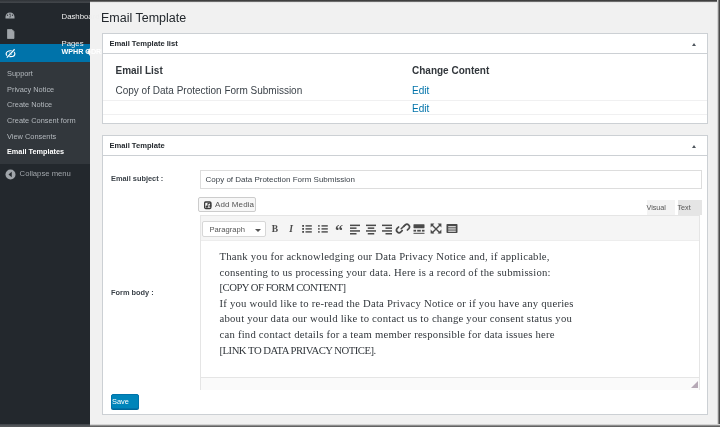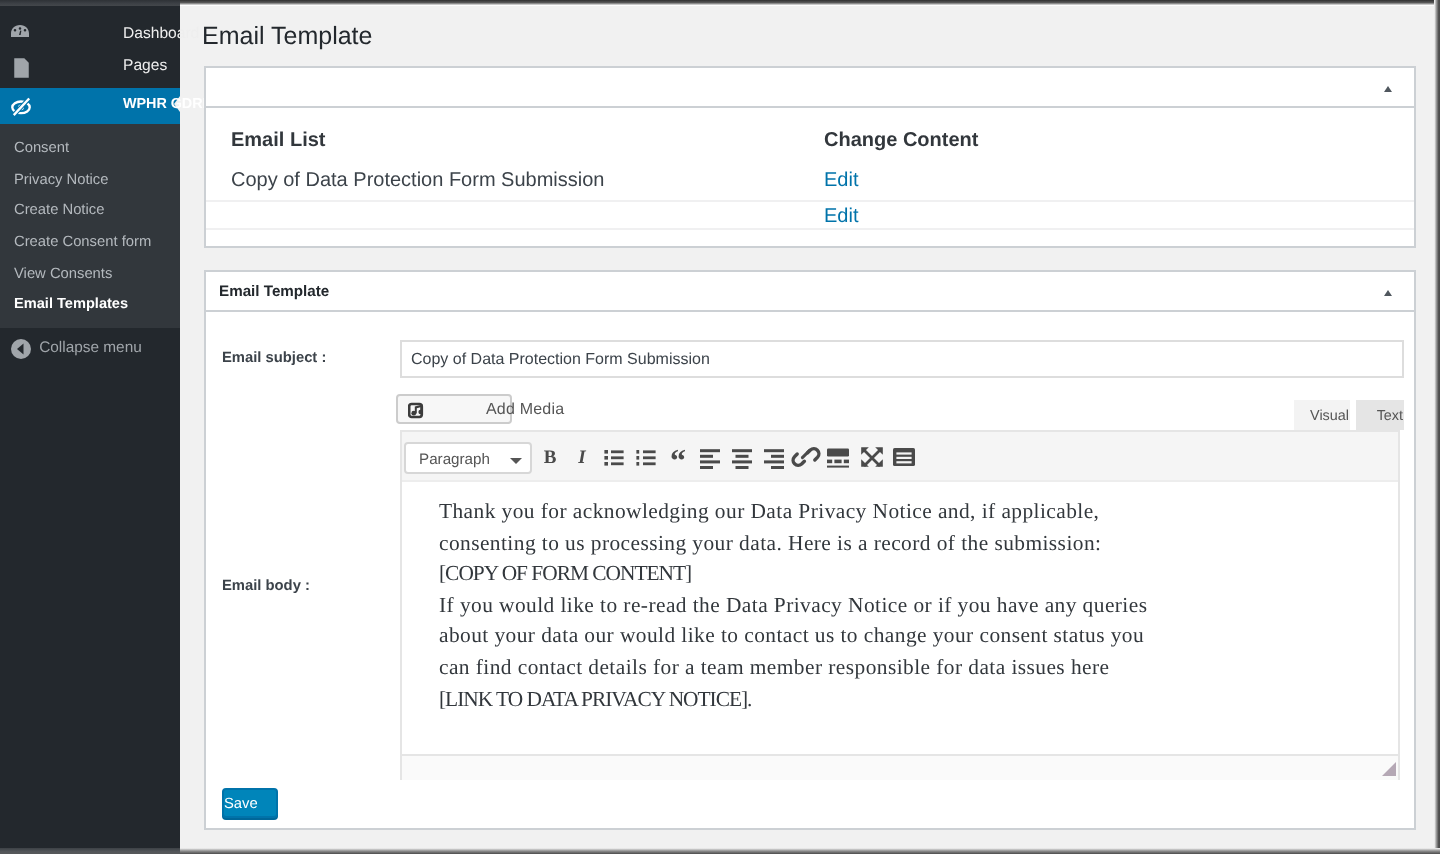--- a/index.html
+++ b/index.html
@@ -31,22 +31,22 @@
 .tri { position:absolute; width:0; height:0; border-left:2.5px solid transparent; border-right:2.5px solid transparent; border-bottom:3.5px solid #50575e; }
 .cell { position:absolute; font-size:10px; color:#3c434a; height:10px; line-height:10px; white-space:nowrap; }
 .cellb { font-weight:bold; color:#32373c; }
 .link { color:#0073aa; }
 .rowline { position:absolute; left:0; width:100%; height:1px; background:#f0f0f1; }
 
 #subjinput { left:96.5px; top:34px; width:502px; height:19px; background:#fff; border:1px solid #ddd; }
 #subjinput span { position:absolute; left:5px; top:0; height:18px; line-height:18px; font-size:8px; color:#3c434a; white-space:nowrap; }
 .lbl { position:absolute; left:8px; font-size:7.4px; font-weight:bold; color:#3c434a; height:10px; line-height:10px; }
 #addmedia { left:95px; top:61px; width:58px; height:14.5px; background:#f7f7f7; border:1px solid #ccc; border-radius:2px; }
-#addmedia span { position:absolute; left:16px; top:0; height:13px; line-height:13px; font-size:8px; letter-spacing:0.1px; color:#555; white-space:nowrap;margin-left:28px; }
-.tab { position:absolute; height:15px; line-height:15px; text-align:right; font-size:7.2px; color:#555; }
+#addmedia span { position:absolute; left:16px; top:0; height:13px; line-height:13px; font-size:8px; letter-spacing:0.1px; color:#555; white-space:nowrap; }
+.tab { position:absolute; height:15px; line-height:15px; text-align:left; font-size:7.2px; color:#555; }
 #tabv { left:543.5px; top:64px; width:28px; background:#f3f3f3; }
 #tabt { left:574.5px; top:64px; width:24px; background:#e5e5e5; }
 #editor { left:96.5px; top:79px; width:500px; height:175px; border:1px solid #e5e5e5; background:#fff; }
 #toolbar { position:absolute; left:0; top:0; width:100%; height:25px; background:#f5f5f5; border-bottom:1px solid #ededed; }
 #pdrop { position:absolute; left:1px; top:5px; width:64px; height:16px; background:#fff; border:1px solid #d7d7d7; border-radius:2px; }
 #pdrop span { position:absolute; left:7px; top:0; height:15px; line-height:15px; font-size:7.6px; color:#555; }
 #pdrop .car { position:absolute; right:4px; top:6.5px; width:0; height:0; border-left:3px solid transparent; border-right:3px solid transparent; border-top:3.5px solid #555; }
 .ticon { position:absolute; top:0; width:16px; height:25px; }
 #edtext { position:absolute; left:19px; top:33px; width:475px; font-family:"Liberation Serif", serif; font-size:10.7px; letter-spacing:0.22px; line-height:15.6px; color:#32373c; }
 #edtext .bk { letter-spacing:-0.5px; }
@@ -70,39 +70,40 @@
       <path fill="#a0a5aa" d="M3 1 L12 1 16 5 16 19 3 19 Z" stroke="#a0a5aa" stroke-width="1.5"></path>
       <rect x="5" y="4" width="8" height="12" fill="#a0a5aa" opacity="0.6"></rect>
     </svg>
     <svg class="abs" style="left:4.5px;top:47.5px" width="11" height="10" viewBox="0 0 22 22">
       <ellipse cx="11" cy="12.5" rx="9.6" ry="6.4" fill="none" stroke="#fff" stroke-width="2.6"></ellipse>
       <circle cx="11" cy="12.5" r="3.2" fill="#fff"></circle>
       <path stroke="#0073aa" stroke-width="5" d="M3 21 L20 2.8" fill="none"></path>
       <path stroke="#fff" stroke-width="2.6" d="M3 21 L20 2.8" fill="none"></path>
     </svg>
     <div class="abs mitem" style="top:12px">Dashboard</div>
-    <div class="abs mitem" style="top:28px">Pages</div>
+    <div class="abs mitem" style="top:39px">Pages</div>
     <div class="abs mitem cur" style="top:47px">WPHR GDRP Lite</div>
-    <div class="abs sub" style="top:69px">Consent</div>
+    <div class="abs sub" style="top:69px">Support</div>
     <div class="abs sub" style="top:85px">Privacy Notice</div>
     <div class="abs sub" style="top:100px">Create Notice</div>
     <div class="abs sub" style="top:116px">Create Consent form</div>
     <div class="abs sub" style="top:131.5px">View Consents</div>
     <div class="abs sub cur" style="top:147px">Email Templates</div>
     <svg class="abs" style="left:4.6px;top:168.5px" width="11" height="11" viewBox="0 0 22 22">
       <circle cx="11" cy="11" r="10" fill="#a0a5aa"></circle>
       <path fill="#23282d" d="M13.5 5.5 L7 11 L13.5 16.5 Z"></path>
     </svg>
     <div class="abs" id="collapse">Collapse menu</div>
   </div>
 
   <div class="abs" id="h1">Email Template</div>
 
   <div class="abs panel" style="top:33px;height:91px;">
     <div class="phead">
+        <span>Email Template list</span>
       <div class="tri" style="right:11.5px;top:9px;"></div>
     </div>
     <div class="cell cellb" style="left:12.5px;top:32px;">Email List</div>
     <div class="cell cellb" style="left:309px;top:32px;">Change Content</div>
     <div class="cell" style="left:12.5px;top:52px;">Copy of Data Protection Form Submission</div>
     <div class="cell link" style="left:309px;top:52px;">Edit</div>
     <div class="rowline" style="top:66px;"></div>
     <div class="cell link" style="left:309px;top:69.5px;">Edit</div>
     <div class="rowline" style="top:80px;"></div>
   </div>
@@ -120,21 +121,21 @@
       <svg style="position:absolute;left:5px;top:3px" width="10" height="8.5" viewBox="0 0 20 17">
         <rect x="1.2" y="2" width="12.6" height="13" rx="2.4" fill="none" stroke="#3c3c3c" stroke-width="2.6"></rect>
         <circle cx="5.8" cy="11.2" r="2.4" fill="#3c3c3c"></circle>
         <path fill="#3c3c3c" d="M6.8 11.2 L6.8 4.6 L14.4 2.4 L14.4 9.8 L12.4 9.8 L12.4 5.2 L8.8 6.2 L8.8 11.2 Z"></path>
         <circle cx="12.6" cy="10" r="2.2" fill="#3c3c3c"></circle>
       </svg>
       <span>Add Media</span>
     </div>
     <div class="tab" id="tabv">Visual</div>
     <div class="tab" id="tabt">Text</div>
-    <div class="lbl" style="top:152px;">Email body :</div>
+    <div class="lbl" style="top:152px;">Form body :</div>
     <div class="abs" id="editor">
       <div id="toolbar">
         <div id="pdrop">
             <span>Paragraph</span>
             <div class="car"></div>
           </div>
 
         <svg class="ticon" style="left:66px" viewBox="0 0 16 25">
             <text x="8" y="15.5" font-size="9.5" font-weight="bold" fill="#4a4a4a" text-anchor="middle" font-family="Liberation Serif">B</text>
           </svg>

